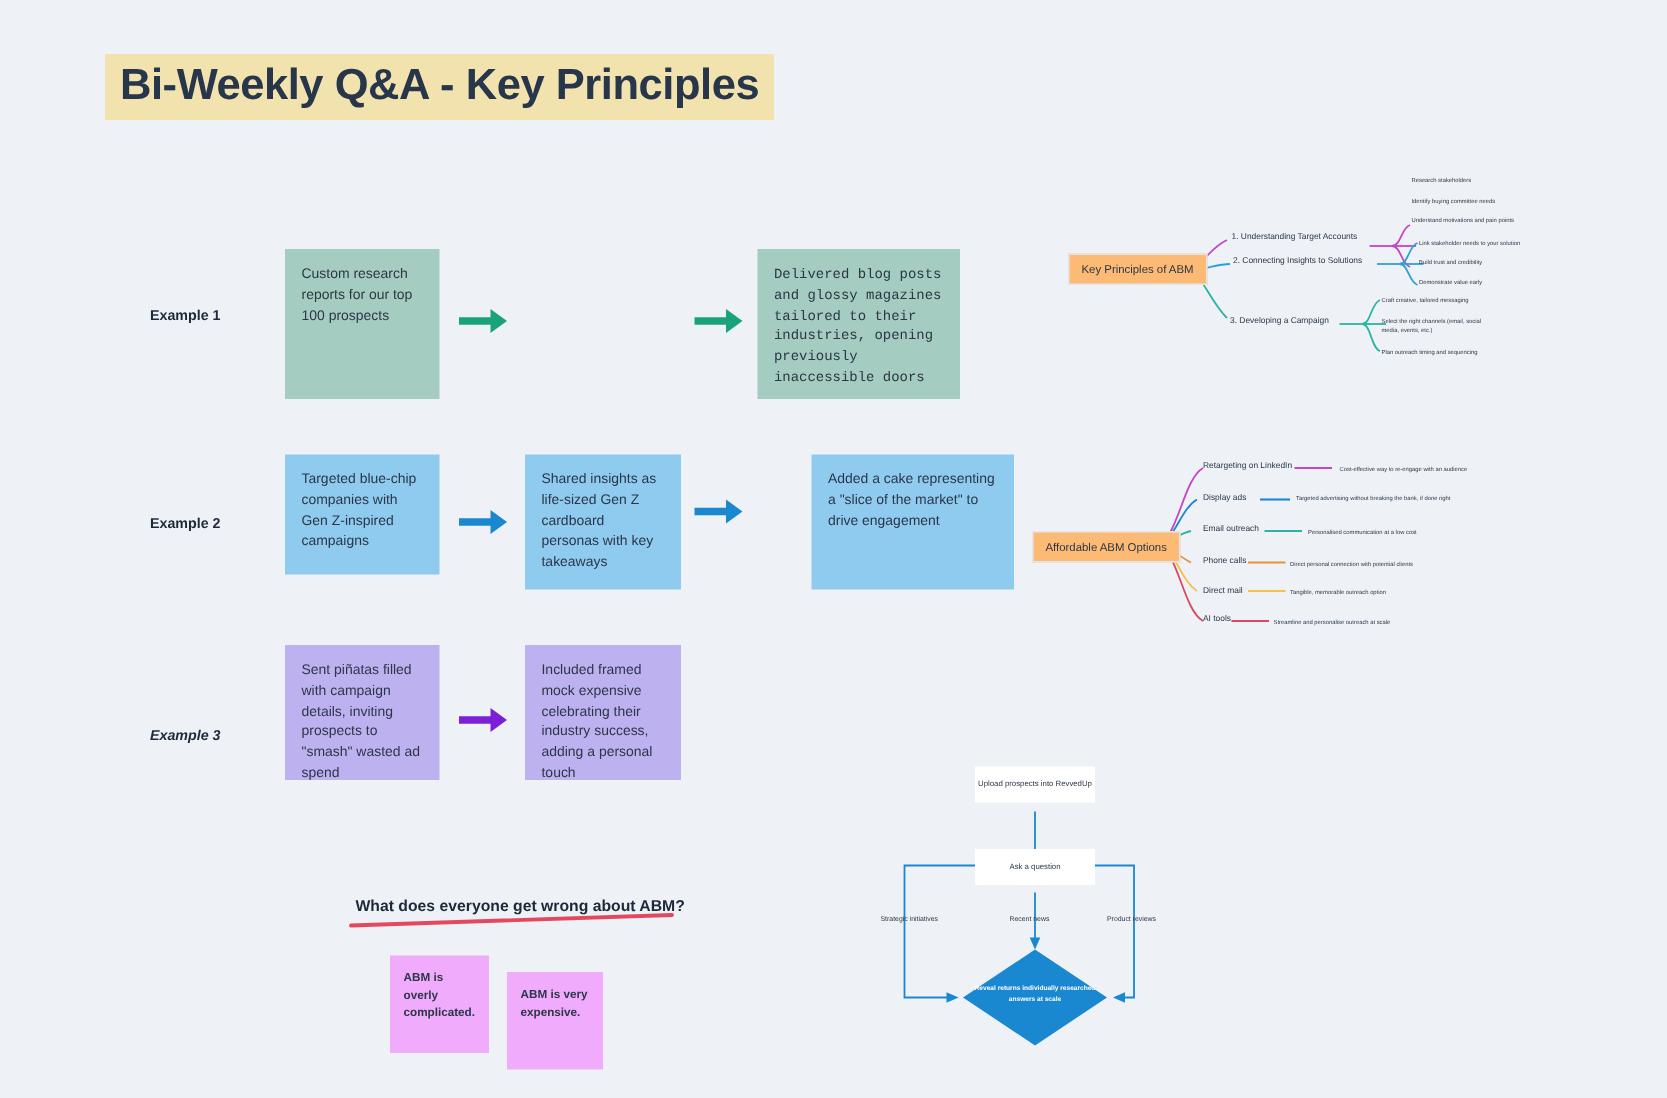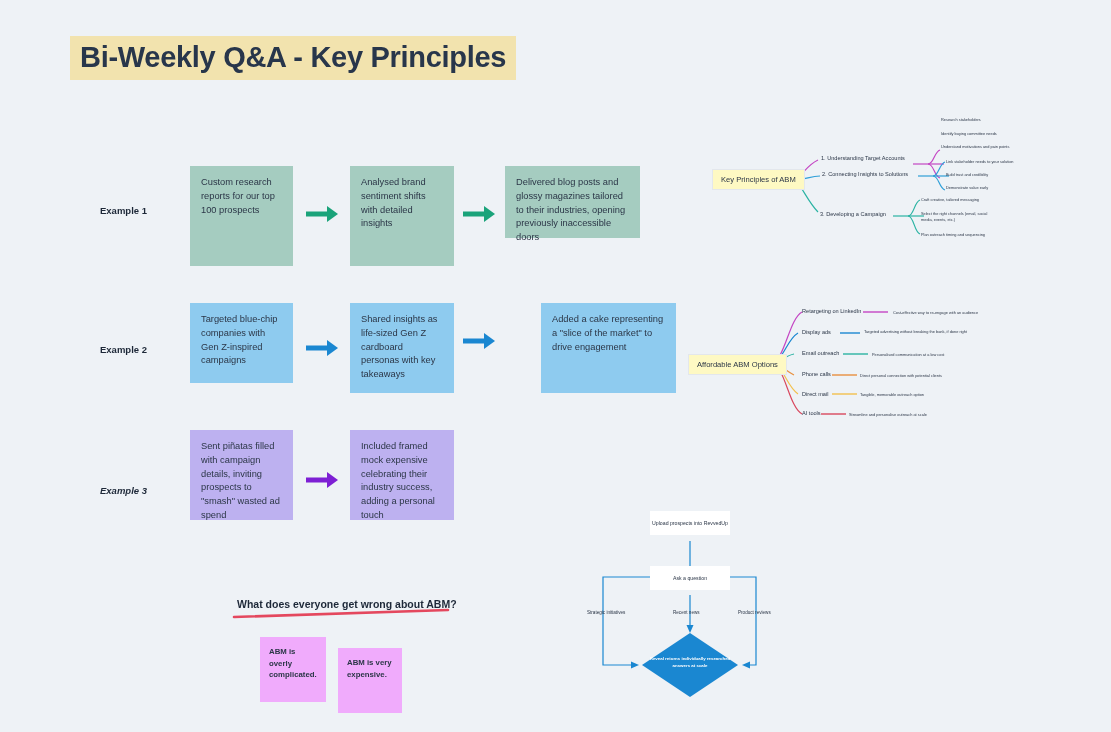--- a/index.html
+++ b/index.html
@@ -54,21 +54,21 @@
     position: absolute;
     background: #f0abfc;
     font-size: 7.8px; font-weight: 700; line-height: 1.5; color: #2b3647;
     padding: 9px 9px;
   }
 
   
   .mm { position: absolute; }
   .mm-root {
     position: absolute;
-    background: #fef9c3;
+    background: #fdba74;
     border: 1px solid #e3e7ec;
     font-size: 7.6px; color: #2b3647;
     padding: 5px 8px;
     white-space: nowrap;
   }
   .mm-branch {
     position: absolute;
     font-size: 5.6px; color: #2b3647;
     white-space: nowrap;
   }
@@ -103,22 +103,21 @@
 
 <div id="canvas">
 
   <div class="title-wrap">
     <div class="title">Bi-Weekly Q&amp;A - Key Principles</div>
   </div>
 
 
   <div class="row-label" style="left:100px; top:205px;">Example 1</div>
   <div class="card c-green" style="left:190px; top:166px; width:103px; height:100px;">Custom research reports for our top 100 prospects</div>
-  <div class="card c-green" style="left:350px; top:166px; width:104px; height:100px;">Analysed brand sentiment shifts with detailed insights</div>
-  <div class="card c-green" style="left:505px; top:166px; width:135px; height:72px;">Delivered blog posts and glossy magazines tailored to their industries, opening previously inaccessible doors</div>
+  <div class="card c-green" style="left:505px; top:166px; width:135px; height:100px;font-family:Liberation Mono, monospace;">Delivered blog posts and glossy magazines tailored to their industries, opening previously inaccessible doors</div>
   <svg class="arrow" style="left:305px; top:203px;" width="36" height="22">
     <path d="M1 11 L24 11" stroke="#1aa37a" stroke-width="5" fill="none"></path>
     <path d="M22 3 L33 11 L22 19 Z" fill="#1aa37a"></path>
   </svg>
   <svg class="arrow" style="left:462px; top:203px;" width="36" height="22">
     <path d="M1 11 L24 11" stroke="#1aa37a" stroke-width="5" fill="none"></path>
     <path d="M22 3 L33 11 L22 19 Z" fill="#1aa37a"></path>
   </svg>
 
   <div class="row-label" style="left:100px; top:344px;">Example 2</div>

